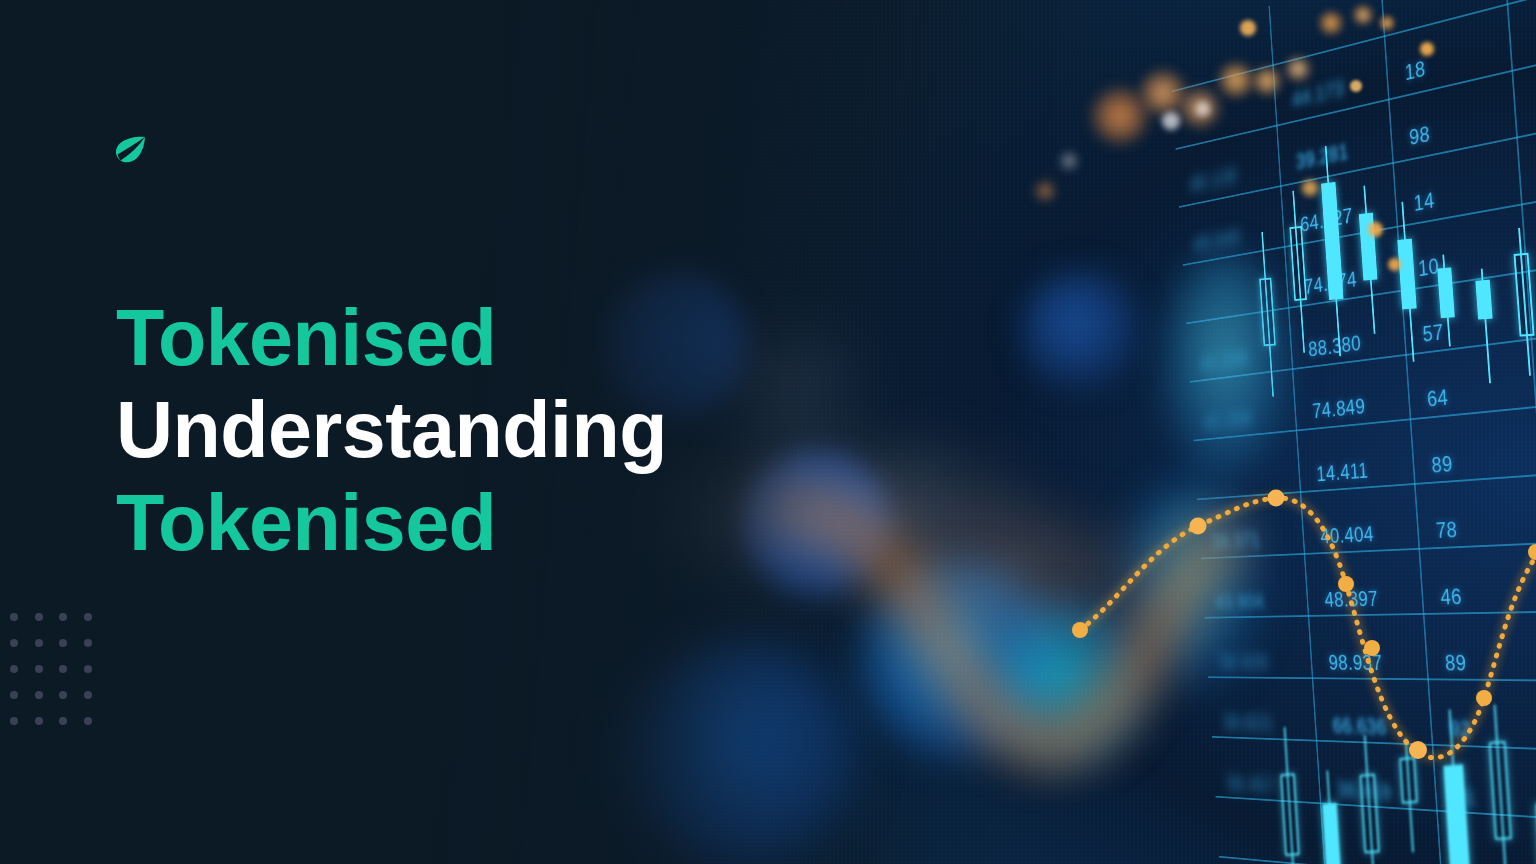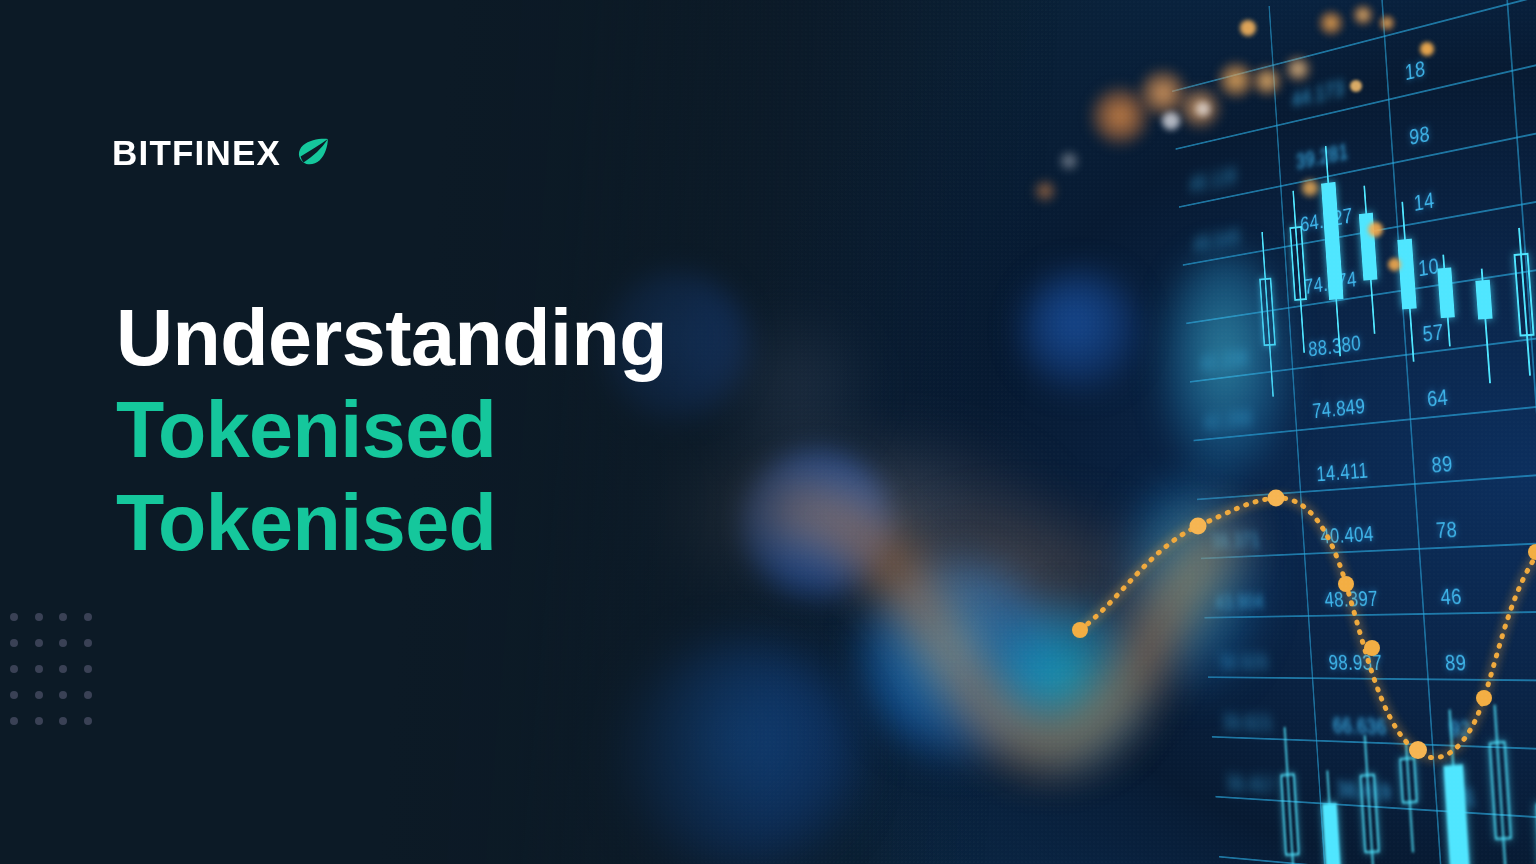--- a/index.html
+++ b/index.html
@@ -377,35 +377,34 @@
       </svg>
     </div>
 
     <div class="noise"></div>
     <div class="left-fade"></div>
   </div>
 
   <div class="content">
 
     <div class="logo">
-      <span class="logo-word">BITFINEX</span>
       <span>
         <svg class="logo-leaf" viewBox="0 0 40 40" aria-hidden="true">
           <path d="M36.5 4.5 C 30 3.5, 16 5, 9 11.5 C 2.5 17.5, 3 26, 9.5 30.5
                    C 14.5 34, 22 33, 27.5 28 C 33.5 22.5, 36.5 12, 36.5 4.5 Z" fill="#15c79c"></path>
           <path d="M36.5 4.5 C 27 11, 17.5 17.5, 6.2 23.8
                    C 7.0 26.6, 8.2 28.9, 9.5 30.5
                    C 20 24, 30 14.5, 36.5 4.5 Z" fill="#0c1a26"></path>
         </svg>
       </span>
     </div>
 
     <div class="headline">
+      <div class="line line-2">Tokenised</div>
       <div class="line line-1">Understanding</div>
-      <div class="line line-2">Tokenised</div>
       <div class="line line-3">Tokenised</div>
     </div>
 
     <div class="dot-grid">
       <i></i>
         <i></i>
         <i></i>
         <i></i>
       <i></i>
         <i></i>

